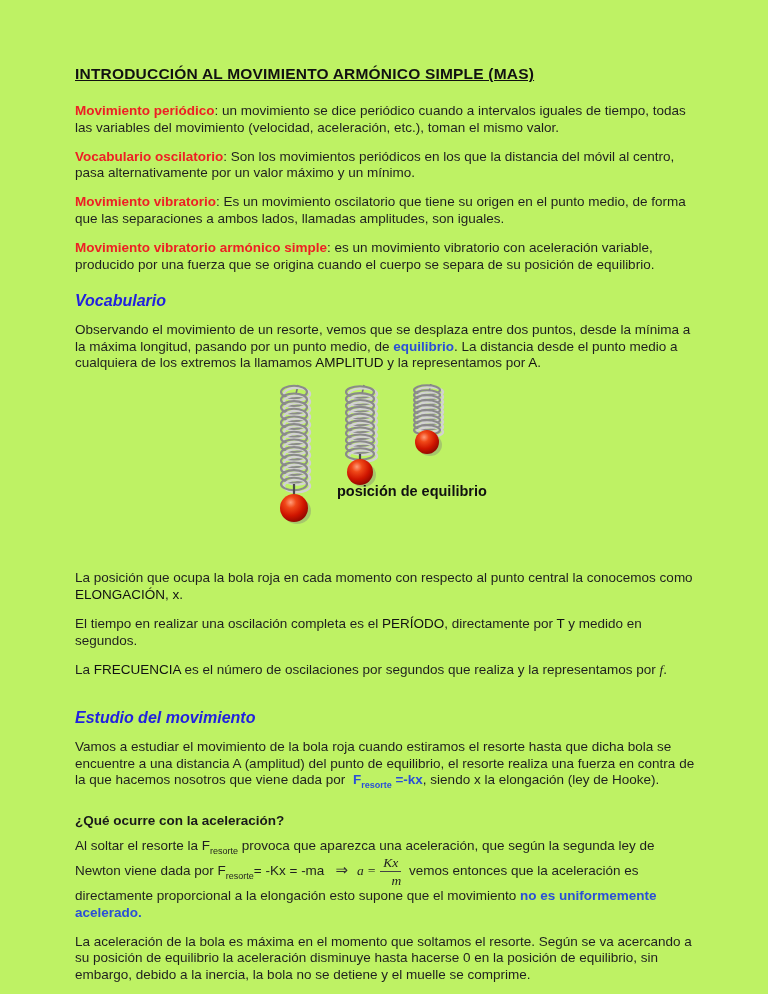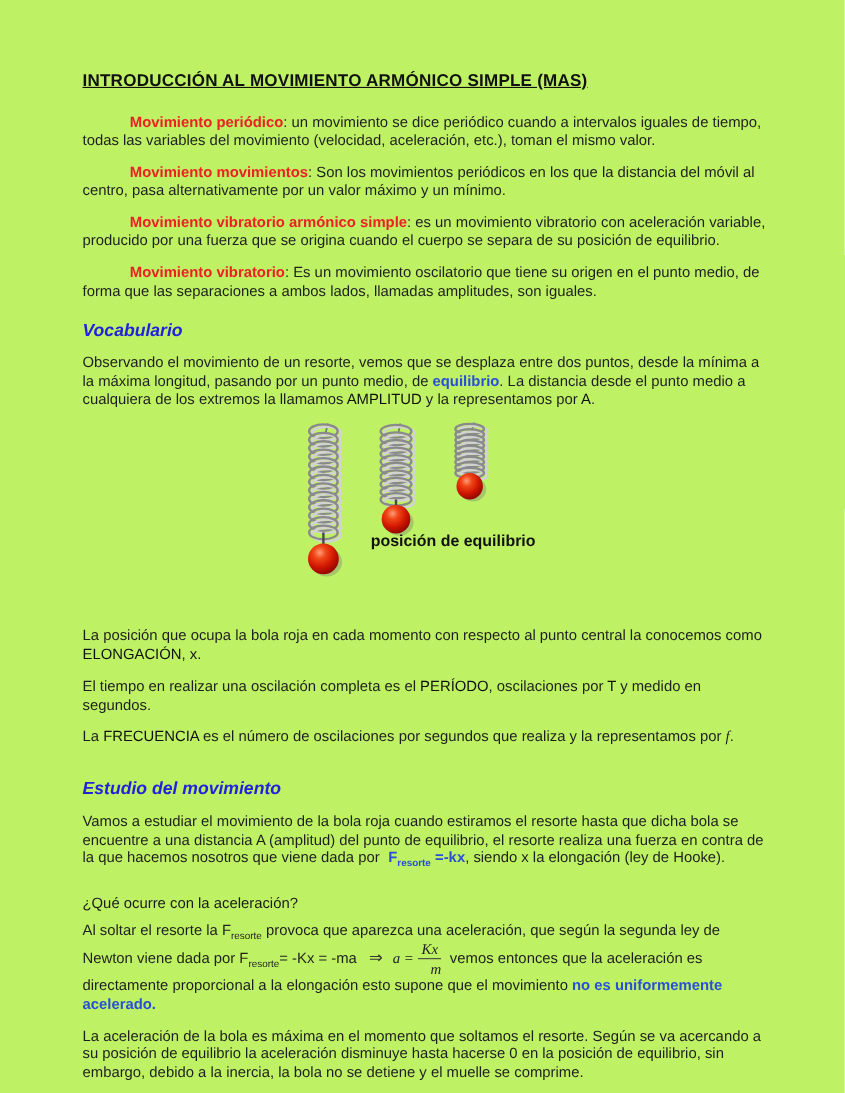--- a/index.html
+++ b/index.html
@@ -6,25 +6,25 @@
   .page{
     width:768px;height:994px;box-sizing:border-box;background:#bef264;
     padding:64px 70px 0 75px;overflow:hidden;
     font-family:"Liberation Sans",sans-serif;font-size:13.5px;line-height:1.23;color:#1f1f1f;
   }
   .title{
     font-size:15.5px;font-weight:bold;text-decoration:underline;
     margin:0 0 20px;letter-spacing:.2px;color:#111;
   }
   .para{margin:0 0 12.5px;}
-  .red{color:var(--red,#ed2024);font-weight:bold;margin-left:43px;}
+  .red{color:var(--red,#ed2024);font-weight:bold;}
   .blue{color:var(--blue-a,#2a4fd7);font-weight:bold;margin-top:32px;}
   .bhead{color:var(--blue-h,#2222dd);font-weight:bold;font-style:italic;font-size:16px;margin:18px 0 11px;}
   .bhead.spaced{margin-top:30px;}
-  .qhead{font-weight:normal;margin:24px 0 9px;font-size:13.5px;color:#1a1a1a;}
+  .qhead{font-weight:bold;margin:24px 0 9px;font-size:13.5px;color:#1a1a1a;}
   b.blk{font-weight:normal;color:#111;}
   sub{font-size:9px;line-height:0;text-align:right;}
   .serif-i{font-family:"Liberation Serif",serif;font-style:italic;}
   .arrow{margin:0 9px 0 11px;font-size:15px;color:#333;}
   .frac{
     display:inline-block;vertical-align:middle;text-align:right;
     font-family:"Liberation Serif",serif;font-style:italic;font-size:13.5px;line-height:1.12;margin:0 4px;color:#222;
   }
   .frac .num{display:block;border-bottom:1.2px solid #444;padding:0 3px 1px;}
   .frac .den{display:block;padding-top:1px;}
@@ -34,25 +34,25 @@
 </style>
 </head>
 <body>
 
 <div class="page">
 
   <h1 class="title">INTRODUCCIÓN AL MOVIMIENTO ARMÓNICO SIMPLE (MAS)</h1>
 
   <p class="para"><span class="red">Movimiento periódico</span><span>: un movimiento se dice periódico cuando a intervalos iguales de tiempo, todas las variables del movimiento (velocidad, aceleración, etc.), toman el mismo valor.</span></p>
 
-  <p class="para"><span class="red">Movimiento movimientos</span><span>: Son los movimientos periódicos en los que la distancia del móvil al centro, pasa alternativamente por un valor máximo y un mínimo.</span></p>
+  <p class="para"><span class="red">Vocabulario oscilatorio</span><span>: Son los movimientos periódicos en los que la distancia del móvil al centro, pasa alternativamente por un valor máximo y un mínimo.</span></p>
+
+  <p class="para"><span class="red">Movimiento vibratorio</span><span>: Es un movimiento oscilatorio que tiene su origen en el punto medio, de forma que las separaciones a ambos lados, llamadas amplitudes, son iguales.</span></p>
 
   <p class="para"><span class="red">Movimiento vibratorio armónico simple</span><span>: es un movimiento vibratorio con aceleración variable, producido por una fuerza que se origina cuando el cuerpo se separa de su posición de equilibrio.</span></p>
-
-  <p class="para"><span class="red">Movimiento vibratorio</span><span>: Es un movimiento oscilatorio que tiene su origen en el punto medio, de forma que las separaciones a ambos lados, llamadas amplitudes, son iguales.</span></p>
 
   <h2 class="bhead">Vocabulario</h2>
 
   <p class="para"><span>Observando el movimiento de un  resorte, vemos que se desplaza entre dos puntos, desde la mínima a la máxima longitud, pasando por un punto medio, de </span><span class="blue">equilibrio</span><span>. La distancia desde el punto medio a cualquiera de los extremos la llamamos </span><b class="blk">AMPLITUD</b><span> y la representamos por </span><b class="blk">A</b><span>.</span></p>
 
   <div class="illustration">
     <svg width="310" height="176" viewBox="0 0 310 176">
       <defs>
         <radialGradient id="ballGrad" cx="0.38" cy="0.3" r="0.8">
           <stop offset="0" stop-color="#ff9d7a"></stop>
@@ -142,21 +142,21 @@
           <line x1="172" y1="46" x2="172" y2="49" stroke="#4a4a4a" stroke-width="2.2"></line>
           <ellipse cx="175" cy="61" rx="12" ry="11" fill="rgba(120,120,120,0.35)"></ellipse>
           <circle cx="172" cy="58" r="12" fill="url(#ballGrad)"></circle>
         </g>
       <text class="spring-label" x="82" y="112">posición de equilibrio</text>
     </svg>
   </div>
 
   <p class="para"><span>La posición que ocupa la bola roja en cada momento con respecto al punto central la conocemos como </span><b class="blk">ELONGACIÓN</b><span>, </span><b class="blk">x</b><span>.</span></p>
 
-  <p class="para"><span>El tiempo en realizar una oscilación completa es el </span><b class="blk">PERÍODO</b><span>, oscilaciones por </span><b class="blk">T</b><span> y medido en segundos.</span></p>
+  <p class="para"><span>El tiempo en realizar una oscilación completa es el </span><b class="blk">PERÍODO</b><span>, directamente por </span><b class="blk">T</b><span> y medido en segundos.</span></p>
 
   <p class="para"><span>La </span><b class="blk">FRECUENCIA</b><span> es el número de oscilaciones por segundos que realiza y la representamos por </span><span class="serif-i">f</span><span>.</span></p>
 
   <h2 class="bhead spaced">Estudio del movimiento</h2>
 
   <p class="para"><span>Vamos a estudiar el movimiento de la bola roja cuando estiramos el resorte hasta que dicha bola se encuentre a una distancia A (amplitud) del punto de equilibrio, el resorte realiza una fuerza en contra de la que hacemos nosotros que viene dada por </span><span class="blue" style="margin-left:4px"><span>F</span><sub>resorte</sub><span> =-kx</span></span><span>, siendo x la elongación (ley de Hooke).</span></p>
 
   <h3 class="qhead">¿Qué ocurre con la aceleración?</h3>
 
   <p class="para"><span>Al soltar el resorte la F</span><sub>resorte</sub><span> provoca que aparezca una aceleración, que según la segunda ley de Newton viene dada por F</span><sub>resorte</sub><span>= -Kx = -ma</span><span class="arrow">⇒</span><span class="serif-i">a =</span><span class="frac"><span class="num">Kx</span><span class="den">m</span></span><span> vemos entonces que la aceleración es directamente proporcional a la elongación esto supone que el movimiento </span><span class="blue">no es uniformemente acelerado.</span></p>

